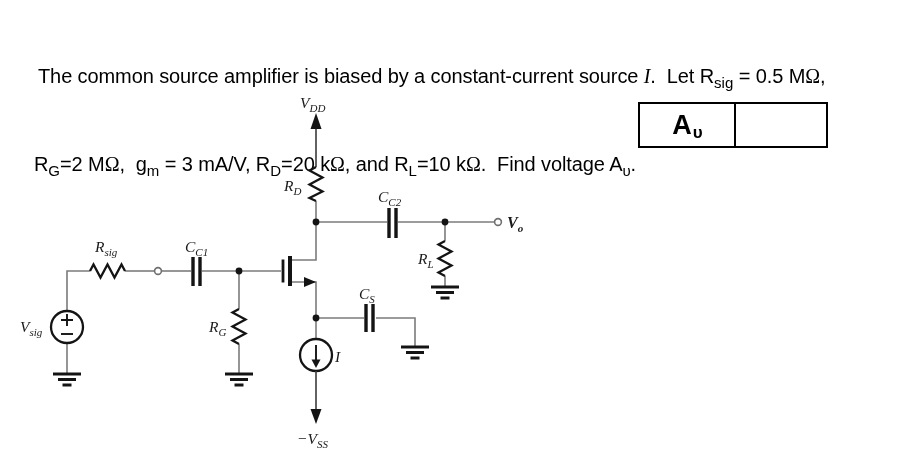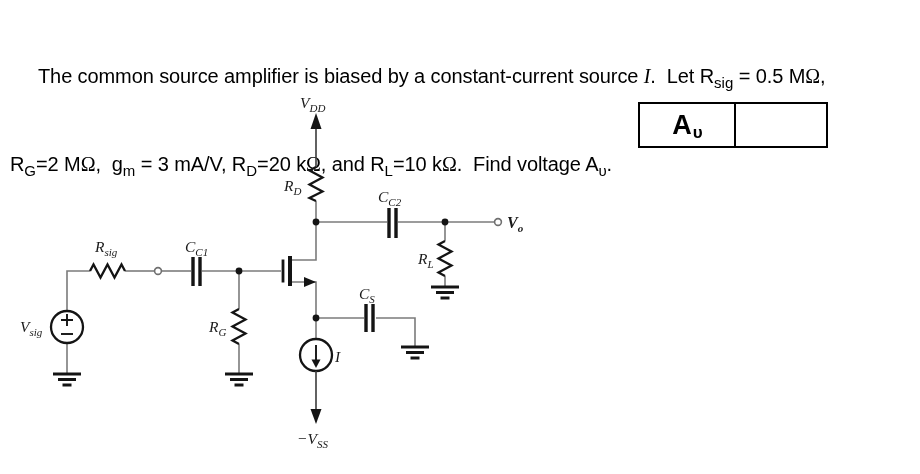--- a/index.html
+++ b/index.html
@@ -3,21 +3,21 @@
 <meta charset="utf-8">
 <style>
   html,body{margin:0;padding:0;background:#fff;}
   .screen{position:relative;width:920px;height:474px;background:#ffffff;overflow:hidden;
           font-family:"Liberation Sans",sans-serif;color:#000;}
   
   .problem{position:absolute;top:4px;left:0;width:824px;font-size:20px;line-height:29px;
            letter-spacing:-0.1px;white-space:pre;}
   .problem .pline{display:block;}
   .pline-1{padding-left:38px;}
-  .pline-2{padding-left:10px;}
+  .pline-2{padding-left:26px;margin-left:8px;}
   .seg-sub{font-size:15px;position:relative;top:5px;letter-spacing:0;}
   .seg-var{font-family:"Liberation Serif",serif;font-style:italic;}
   .seg-omega{font-family:"Liberation Serif",serif;}
   
   .answer-box{position:absolute;left:638px;top:102px;width:190px;height:46px;
               border:2px solid #000;display:flex;box-sizing:border-box;background:#fff;}
   .answer-cell-label{width:96px;border-right:2px solid #000;display:flex;align-items:center;
                      justify-content:center;box-sizing:border-box;}
   .answer-cell-value{flex:1;}
   .answer-main{font-size:27px;font-weight:bold;line-height:1;}

